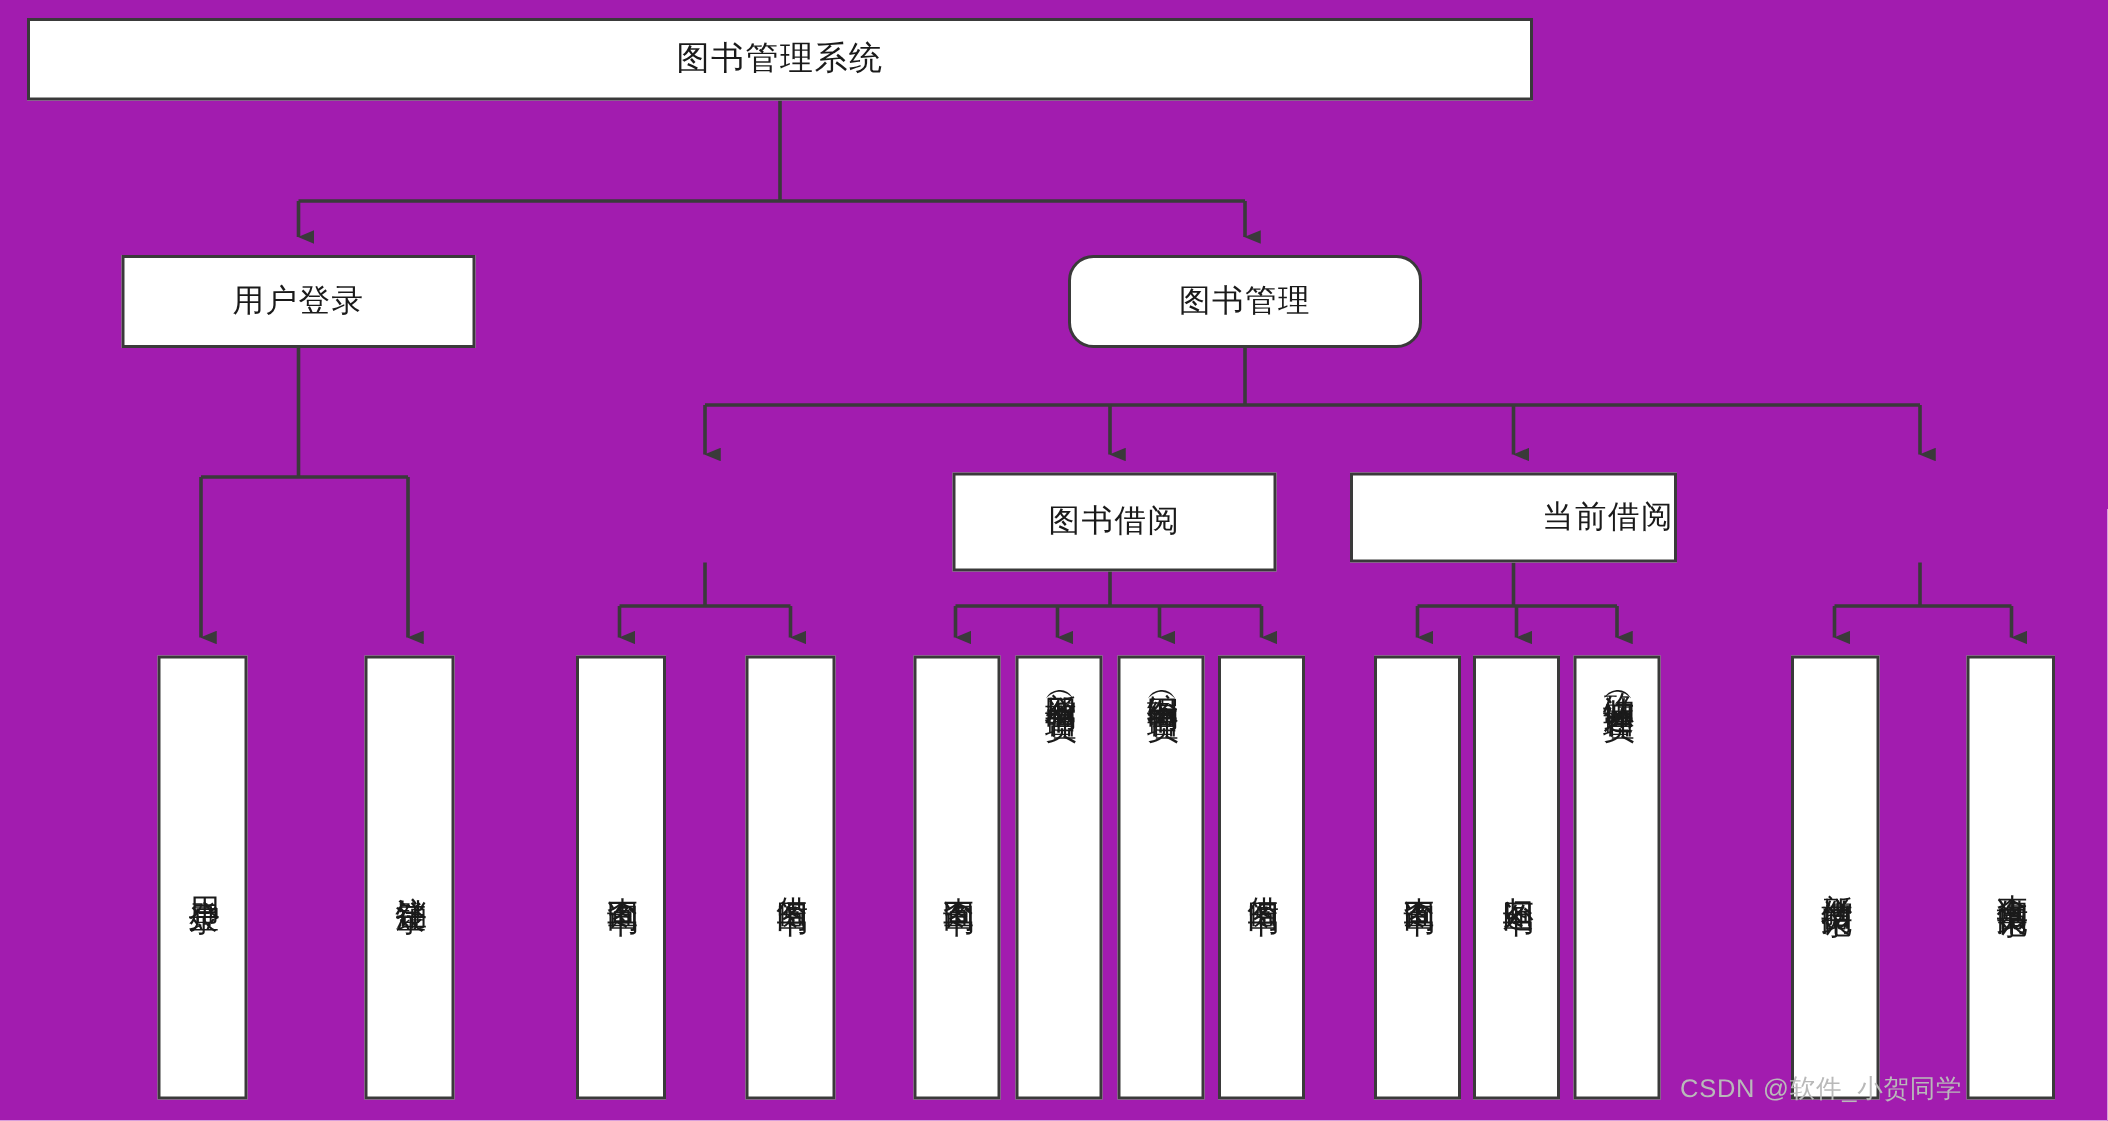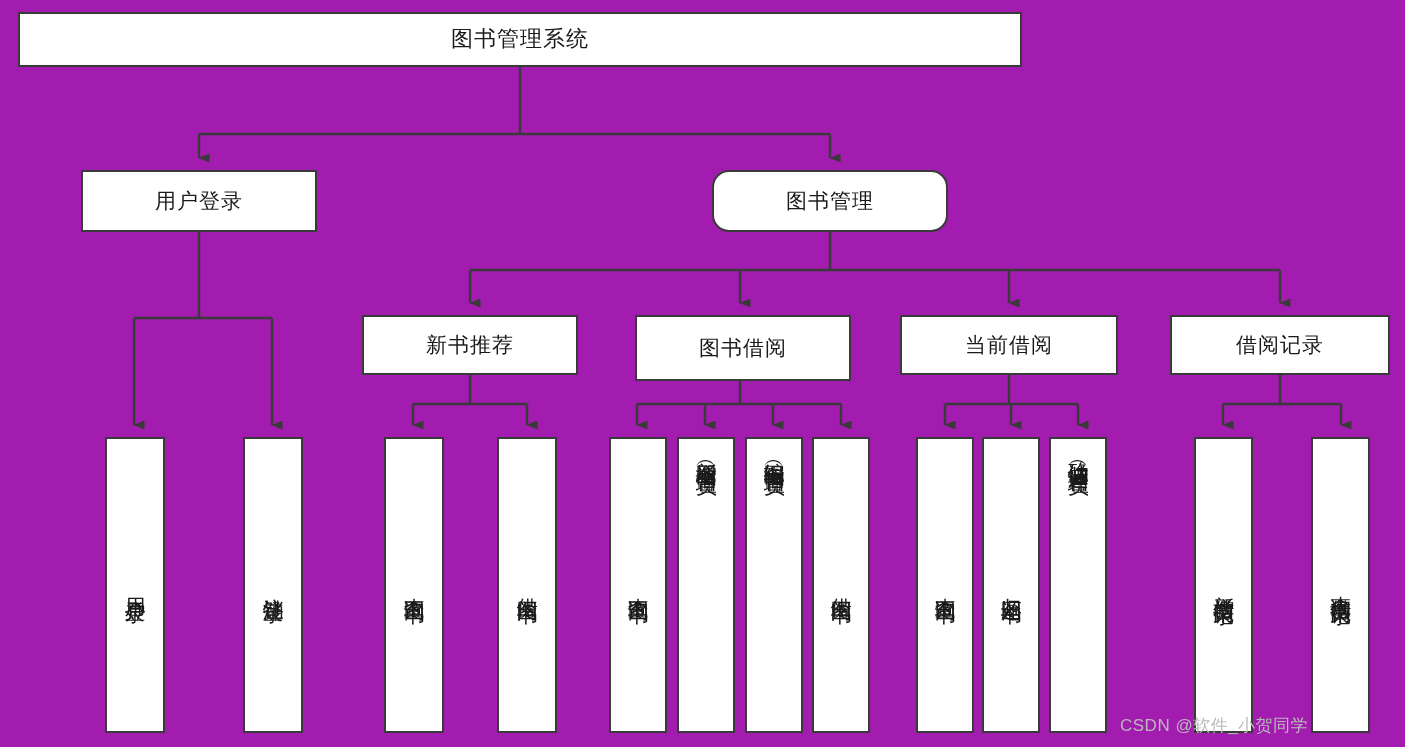--- a/index.html
+++ b/index.html
@@ -130,31 +130,25 @@
     <span>图书管理系统</span>
   </div>
 
   <div class="node-box horiz" style="left:81px; top:170px; width:236px; height:62px;">
     <span>用户登录</span>
   </div>
   <div class="node-box horiz" style="left:712px; top:170px; width:236px; height:62px;border-radius:17px;">
     <span>图书管理</span>
   </div>
 
-  <div class="node-box horiz" style="left:362px; top:315px; width:216px; height:60px;">
-    <span>新书推荐</span>
-  </div>
   <div class="node-box horiz" style="left:635px; top:315px; width:216px; height:66px;">
     <span>图书借阅</span>
   </div>
-  <div class="node-box horiz" style="left:900px; top:315px; width:218px; height:60px;">
+  <div class="node-box horiz" style="left:900px; top:315px; width:218px; height:60px;justify-content:flex-end;">
     <span>当前借阅</span>
-  </div>
-  <div class="node-box horiz" style="left:1170px; top:315px; width:220px; height:60px;">
-    <span>借阅记录</span>
   </div>
 
   <div class="node-box leaf" style="left:105px; top:437px; width:60px; height:296px;">
     <span class="leaf-label">用户登录</span>
   </div>
   <div class="node-box leaf" style="left:243px; top:437px; width:60px; height:296px;">
     <span class="leaf-label">注销登录</span>
   </div>
 
   <div class="node-box leaf" style="left:384px; top:437px; width:60px; height:296px;">

